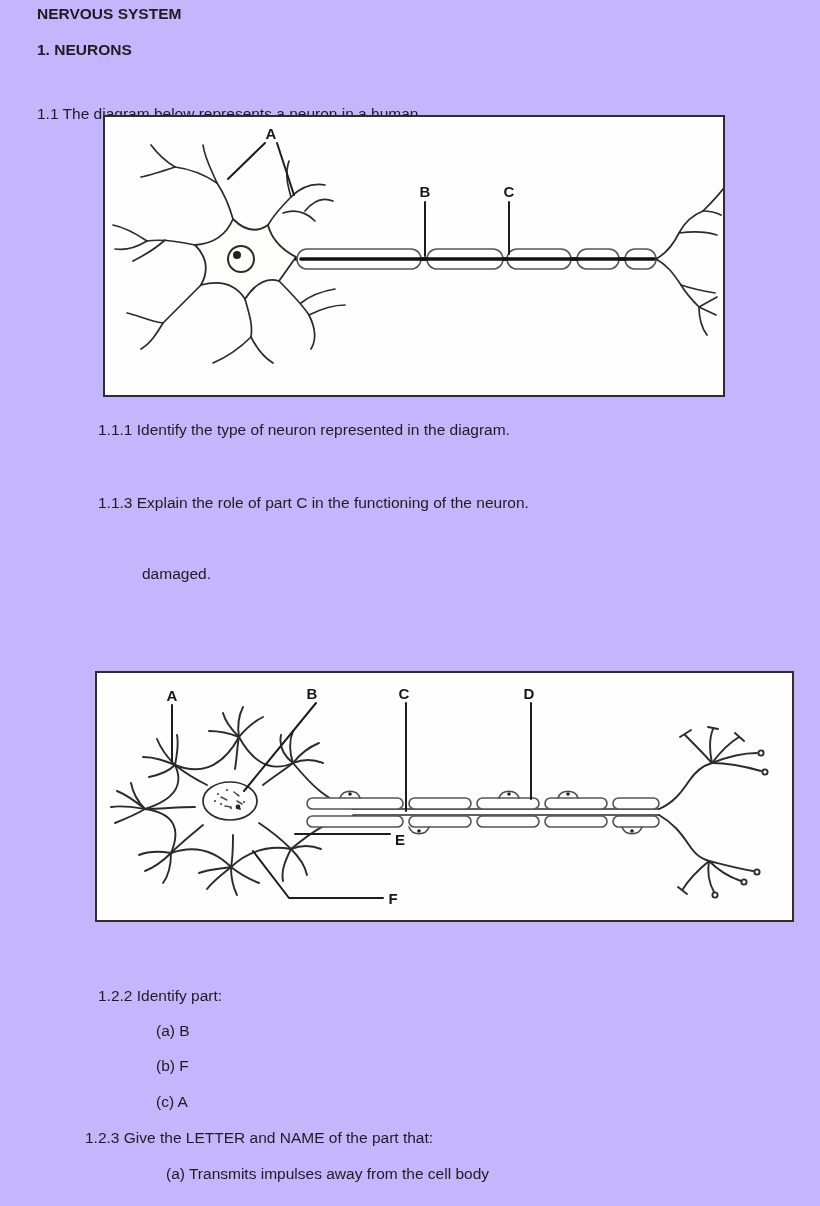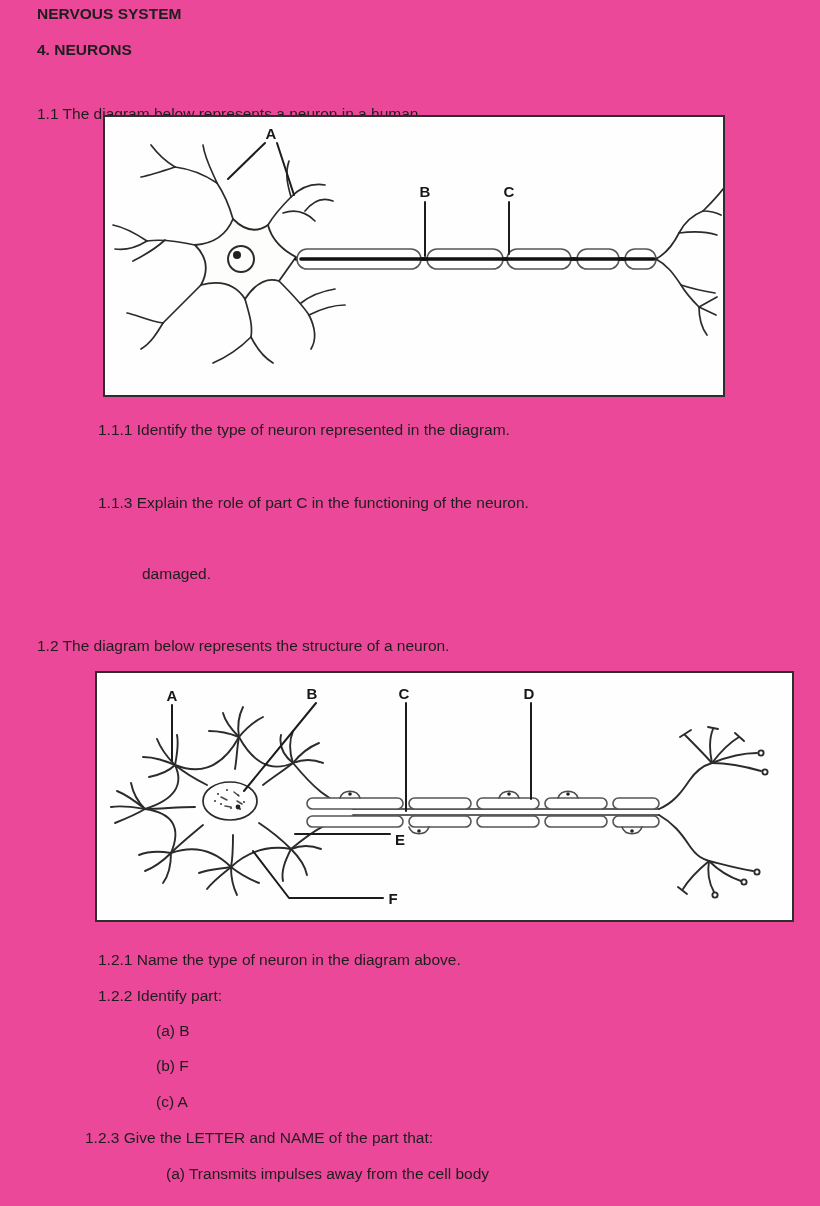--- a/index.html
+++ b/index.html
@@ -1,19 +1,19 @@
 <!DOCTYPE html>
 <html><head>
 <meta charset="utf-8">
 <style>
   html,body{margin:0;padding:0;}
   .page{
     position:relative;
     width:820px;height:1206px;
-    background:#ec4899;
+    background:#c4b5fd;
     font-family:"Liberation Sans","DejaVu Sans",sans-serif;
     color:#1d1d1d;
     overflow:hidden;
   }
   .line{
     position:absolute;
     white-space:nowrap;
     font-size:15.5px;
     line-height:20px;
     color:#1d1d1d;
@@ -35,21 +35,21 @@
   .pointer{stroke:#1c1c1c;stroke-width:2;fill:none;stroke-linecap:round;stroke-linejoin:round;}
   .dot{fill:#222;stroke:none;}
   .speck{fill:#444;stroke:none;}
 </style>
 </head>
 <body>
 
 <div class="page">
 
   <div class="line bold" style="left:37px;top:4px;">NERVOUS SYSTEM</div>
-  <div class="line bold" style="left:37px;top:40px;">4. NEURONS</div>
+  <div class="line bold" style="left:37px;top:40px;">1. NEURONS</div>
   <div class="line" style="left:37px;top:84px;margin-top:20px;">1.1 The diagram below represents a neuron in a human.</div>
 
   <div class="frame" style="left:103px;top:115px;width:622px;height:282px;">
     <svg width="618" height="278" viewBox="0 0 618 278">
 
       <path class="soma" d="M191,140 Q168,128 163,108 Q146,120 128,102 Q118,126 90,128 Q108,146 96,168 Q126,160 140,182 Q156,158 174,164 Q184,150 191,140 Z"></path>
 
       <g class="ink">
 
         <path d="M128,102 C124,88 120,78 112,66"></path>
@@ -118,21 +118,20 @@
         <text class="lbl" x="404" y="80" text-anchor="middle">C</text>
         <path class="pointer" d="M404,85 L404,137"></path>
       </g>
     </svg>
   </div>
 
   <div class="line" style="left:98px;top:420px;">1.1.1 Identify the type of neuron represented in the diagram.</div>
   <div class="line" style="left:98px;top:493px;">1.1.3 Explain the role of part C in the functioning of the neuron.</div>
   <div class="line" style="left:142px;top:564px;">damaged.</div>
 
-  <div class="line" style="left:37px;top:636px;">1.2 The diagram below represents the structure of a neuron.</div>
 
   <div class="frame" style="left:95px;top:671px;width:699px;height:251px;">
     <svg width="695" height="247" viewBox="0 0 695 247">
       <g class="ink" style="stroke-width:1.9">
 
         <path d="M78,92 Q118,108 142,64"></path>
         <path d="M142,64 Q164,104 196,90"></path>
         <path d="M48,136 Q92,122 78,92"></path>
         <path d="M48,136 Q90,142 74,180"></path>
         <path d="M74,180 Q108,168 134,194"></path>
@@ -260,21 +259,20 @@
         <text class="lbl" x="432" y="26" text-anchor="middle">D</text>
         <path class="pointer" d="M434,30 L434,126"></path>
         <text class="lbl" x="303" y="172" text-anchor="middle">E</text>
         <path class="pointer" d="M198,161 L293,161"></path>
         <text class="lbl" x="296" y="231" text-anchor="middle">F</text>
         <path class="pointer" d="M286,225 L192,225 L156,178"></path>
       </g>
     </svg>
   </div>
 
-  <div class="line" style="left:98px;top:950px;">1.2.1 Name the type of neuron in the diagram above.</div>
   <div class="line" style="left:98px;top:986px;">1.2.2 Identify part:</div>
   <div class="line" style="left:156px;top:1021px;">(a) B</div>
   <div class="line" style="left:156px;top:1056px;">(b) F</div>
   <div class="line" style="left:156px;top:1092px;">(c) A</div>
   <div class="line" style="left:85px;top:1128px;">1.2.3 Give the LETTER and NAME of the part that:</div>
   <div class="line" style="left:166px;top:1164px;">(a) Transmits impulses away from the cell body</div>
 
 </div>
 
 </body></html>

